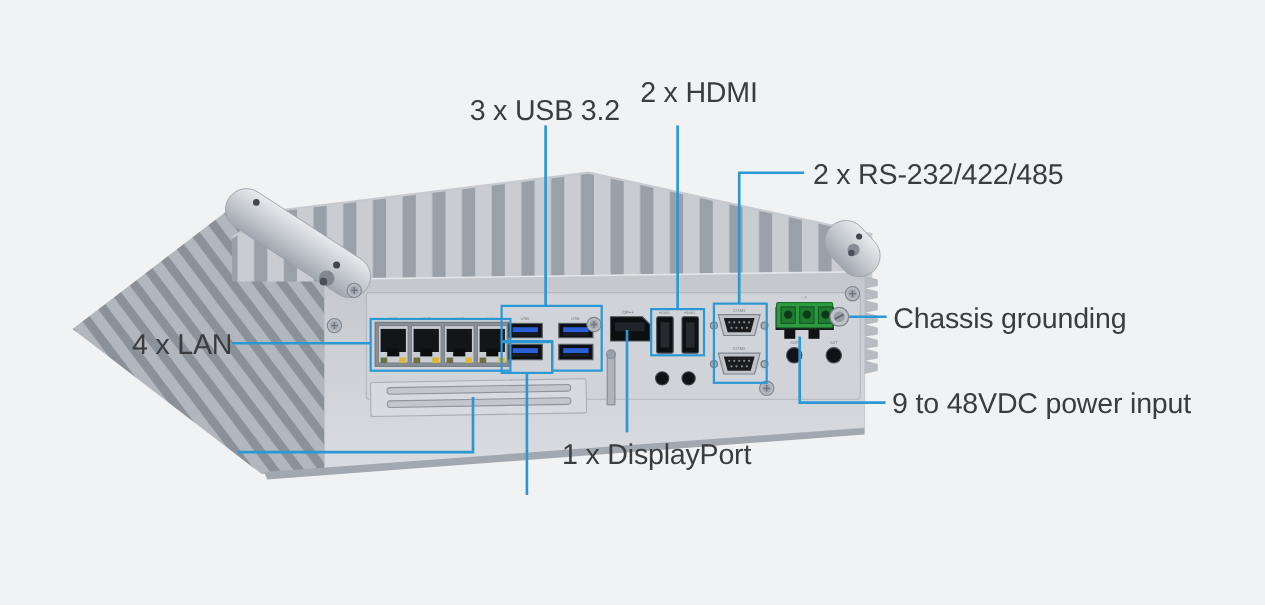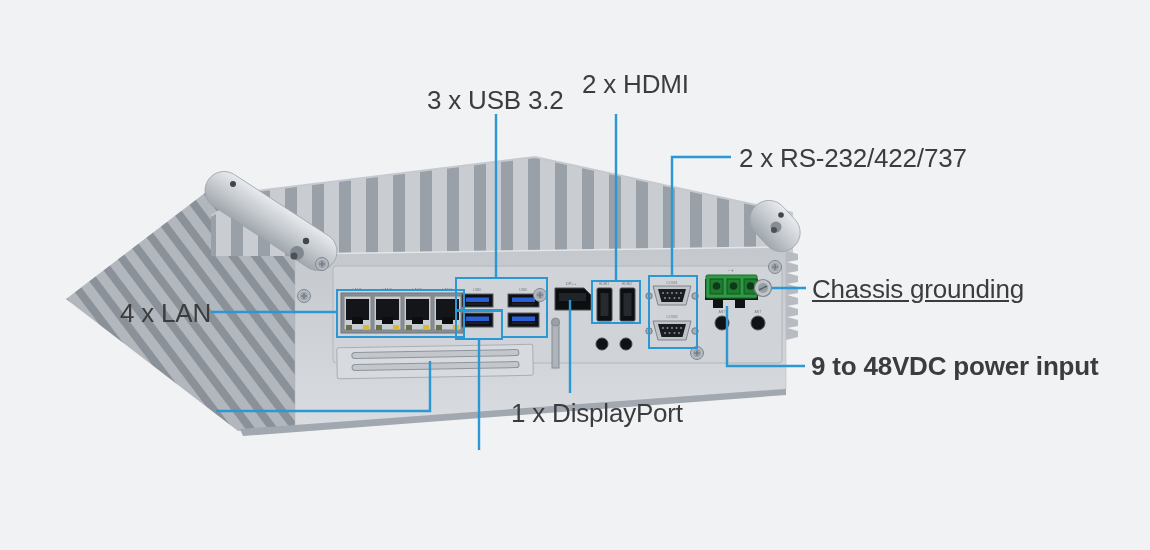--- a/index.html
+++ b/index.html
@@ -248,19 +248,19 @@
         <path d="M727,306 V366 H805"></path>
         <path d="M216,411 H430 V361"></path>
         <path d="M570,300 V393"></path>
         <path d="M479,340 V450"></path>
       </g>
     </g>
   </svg>
 
   <div class="callout" style="left:427px;top:85px;">3 x USB 3.2</div>
   <div class="callout" style="left:582px;top:69px;">2 x HDMI</div>
-  <div class="callout" style="left:739px;top:143px;">2 x RS-232/422/737</div>
+  <div class="callout" style="left:739px;top:143px;">2 x RS-232/422/485</div>
   <div class="callout" style="left:120px;top:298px;">4 x LAN</div>
-  <div class="callout" style="left:812px;top:274px;text-decoration:underline;">Chassis grounding</div>
-  <div class="callout" style="left:811px;top:351px;font-weight:bold;">9 to 48VDC power input</div>
+  <div class="callout" style="left:812px;top:274px;">Chassis grounding</div>
+  <div class="callout" style="left:811px;top:351px;">9 to 48VDC power input</div>
   <div class="callout" style="left:511px;top:398px;">1 x DisplayPort</div>
 
 </div>
 
 </body></html>

